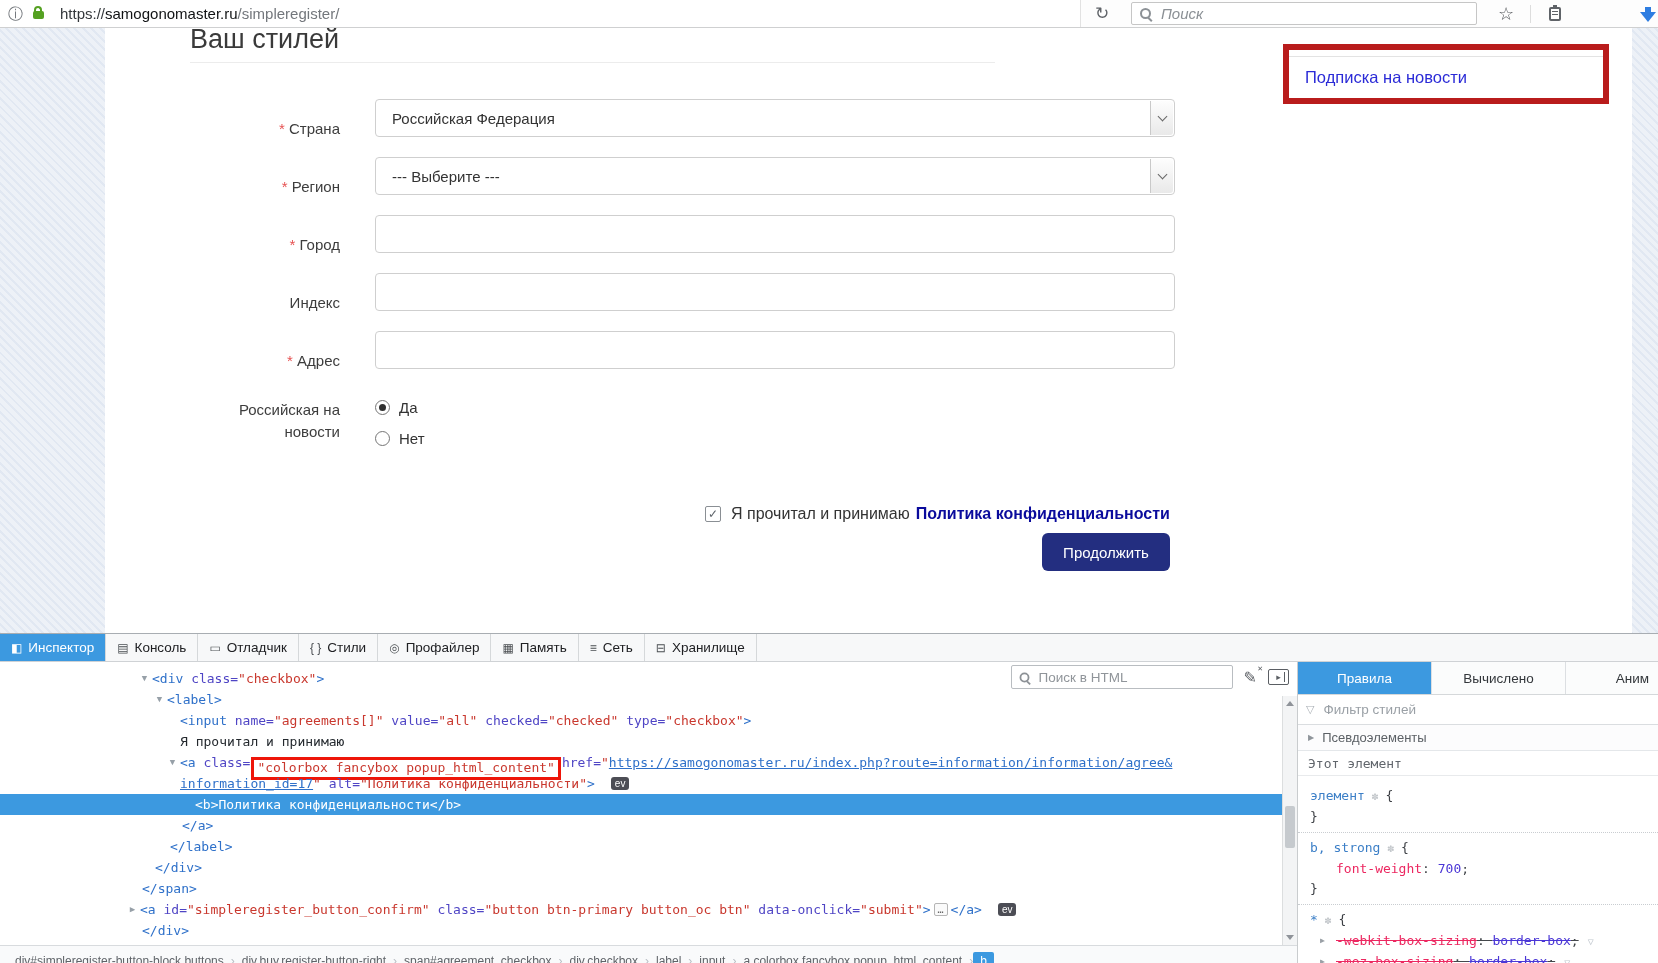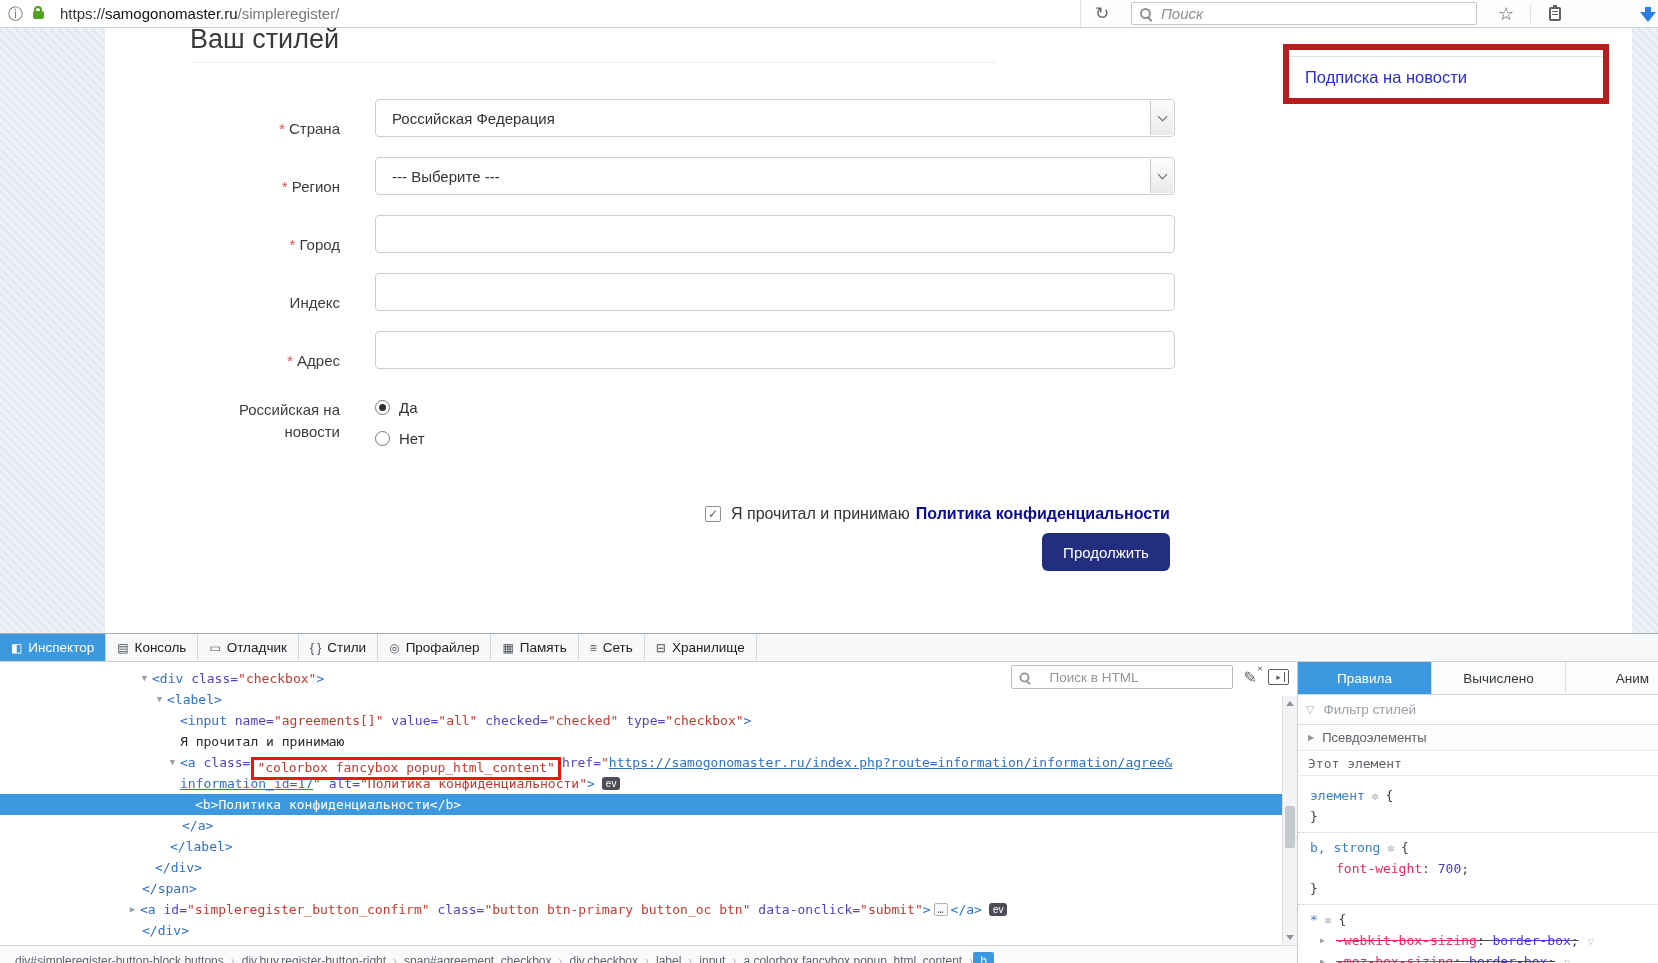--- a/index.html
+++ b/index.html
@@ -67,38 +67,38 @@
   
   .devtools{position:absolute;left:0;top:633px;width:1658px;height:330px;background:#fff;border-top:1px solid #a8adb2;box-sizing:border-box;}
   .dt-tabbar{display:flex;height:27px;background:#f7f8f9;border-bottom:1px solid #cfd2d5;}
   .dt-tab{display:flex;align-items:center;padding:0 11px;border-right:1px solid #d5d8da;font-size:13.5px;color:#202124;cursor:pointer;white-space:nowrap;}
   .dt-tab.active{background:#3c99e0;color:#fff;}
   .dt-ticon{font-size:12px;color:#4a4e52;margin-right:6px;}
   .dt-tab.active .dt-ticon{color:#fff;}
   .dt-body{position:relative;display:flex;height:302px;}
   .dt-left{width:1297px;position:relative;flex:none;}
   .dt-search-row{position:absolute;top:3px;right:8px;display:flex;align-items:center;gap:11px;z-index:5;}
-  .dt-search{width:222px;height:24px;border:1px solid #b9bdc1;border-radius:2px;background:#fff;display:flex;align-items:center;padding:0 6px;gap:17px;box-sizing:border-box;}
+  .dt-search{width:222px;height:24px;border:1px solid #b9bdc1;border-radius:2px;background:#fff;display:flex;align-items:center;padding:0 6px;gap:6px;box-sizing:border-box;}
   .dt-search input{border:0;outline:0;flex:1;font-family:"Liberation Sans",sans-serif;font-size:13.5px;color:#444;min-width:0;}
   .dt-search input::placeholder{color:#90959a;}
   .mag.small{transform:scale(0.9);}
   .pencil{font-size:16px;color:#5a5e63;position:relative;cursor:pointer;}
   .pencil i{font-style:normal;font-size:7px;position:absolute;top:-3px;right:-6px;}
   .pane-toggle{width:19px;height:14px;border:1px solid #5a5e63;border-radius:2px;display:inline-flex;align-items:center;justify-content:center;font-size:9px;color:#5a5e63;position:relative;cursor:pointer;}
   .pane-toggle::after{content:"";position:absolute;right:3px;top:2px;bottom:2px;width:1px;background:#5a5e63;}
   #markup{margin-right:15px;padding-top:6px;font-family:"DejaVu Sans Mono",monospace;font-size:13px;}
   .m-line{height:21px;line-height:21px;white-space:nowrap;position:relative;box-sizing:border-box;}
   .m-ar{position:absolute;font-size:9px;color:#97a0a8;width:13px;text-align:center;top:0;}
   .tk-tag{color:#2e70c9;}
   .tk-attr{color:#4f45c5;}
   .tk-val{color:#c9382e;}
   .tk-txt{color:#24292e;}
   .tk-link{color:#2e70c9;text-decoration:underline;text-align:center;}
   .tk-box{display:inline-block;border:3px solid #ee1509;padding:0 3px;margin:0 1px;vertical-align:-5px;line-height:16px;height:17px;}
-  .tk-ev{background:#4c4d55;color:#fff;font-family:"Liberation Sans",sans-serif;font-size:10px;padding:1px 4px;border-radius:3px;margin-left:7px;vertical-align:1px;}
+  .tk-ev{background:#4c4d55;color:#fff;font-family:"Liberation Sans",sans-serif;font-size:10px;padding:1px 4px;border-radius:3px;margin-left:16px;vertical-align:1px;}
   .tk-more{border:1px solid #b5b5b5;border-radius:2px;padding:0 3px;font-size:10px;color:#666;background:#fafafa;margin:0 3px;vertical-align:1px;}
   .m-sel{background:#3c99e0;}
   .m-sel span{color:#fff !important;}
   .dt-scroll{position:absolute;right:0;top:34px;bottom:19px;width:15px;background:#f3f4f5;border-left:1px solid #dcdedf;box-sizing:border-box;}
   .sc-up,.sc-down{position:absolute;left:3px;width:0;height:0;border-left:4px solid transparent;border-right:4px solid transparent;}
   .sc-up{top:5px;border-bottom:5px solid #8f9399;}
   .sc-down{bottom:5px;border-top:5px solid #8f9399;}
   .sc-thumb{position:absolute;left:2px;right:2px;top:110px;height:42px;background:#c6cace;border-radius:2px;}
   .crumbbar{position:absolute;left:0;right:0;bottom:0;height:19px;background:#f9fafb;border-top:1px solid #d8dbde;box-sizing:border-box;overflow:hidden;display:flex;align-items:flex-start;padding:6px 8px 0;font-size:12px;color:#5f6368;white-space:nowrap;}
   .crumb{padding:2px 7px;}

